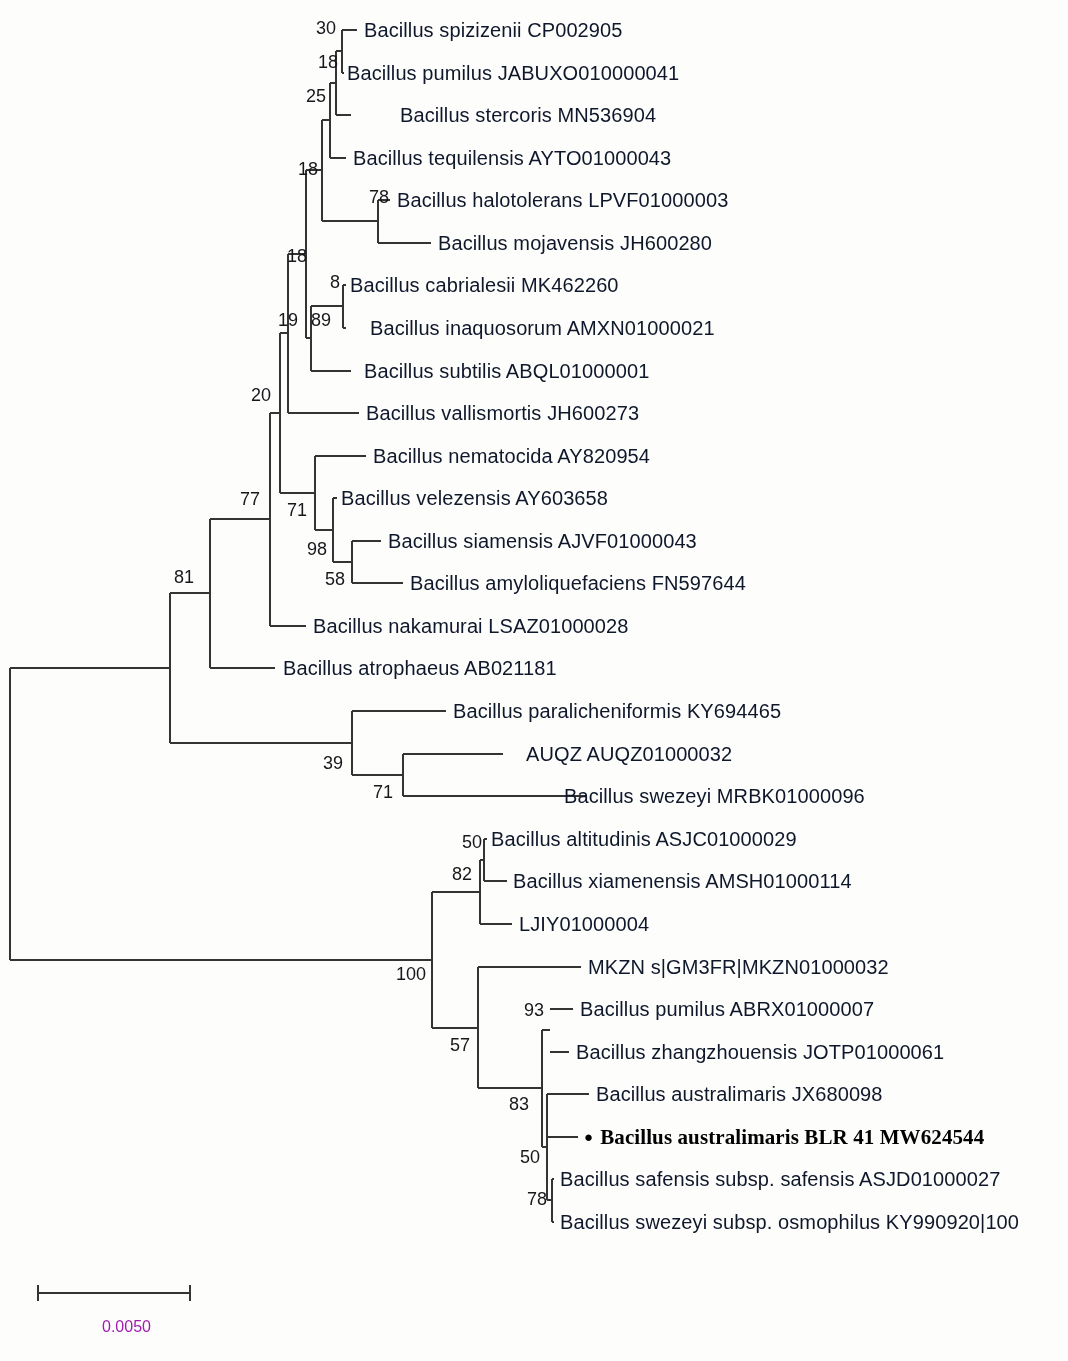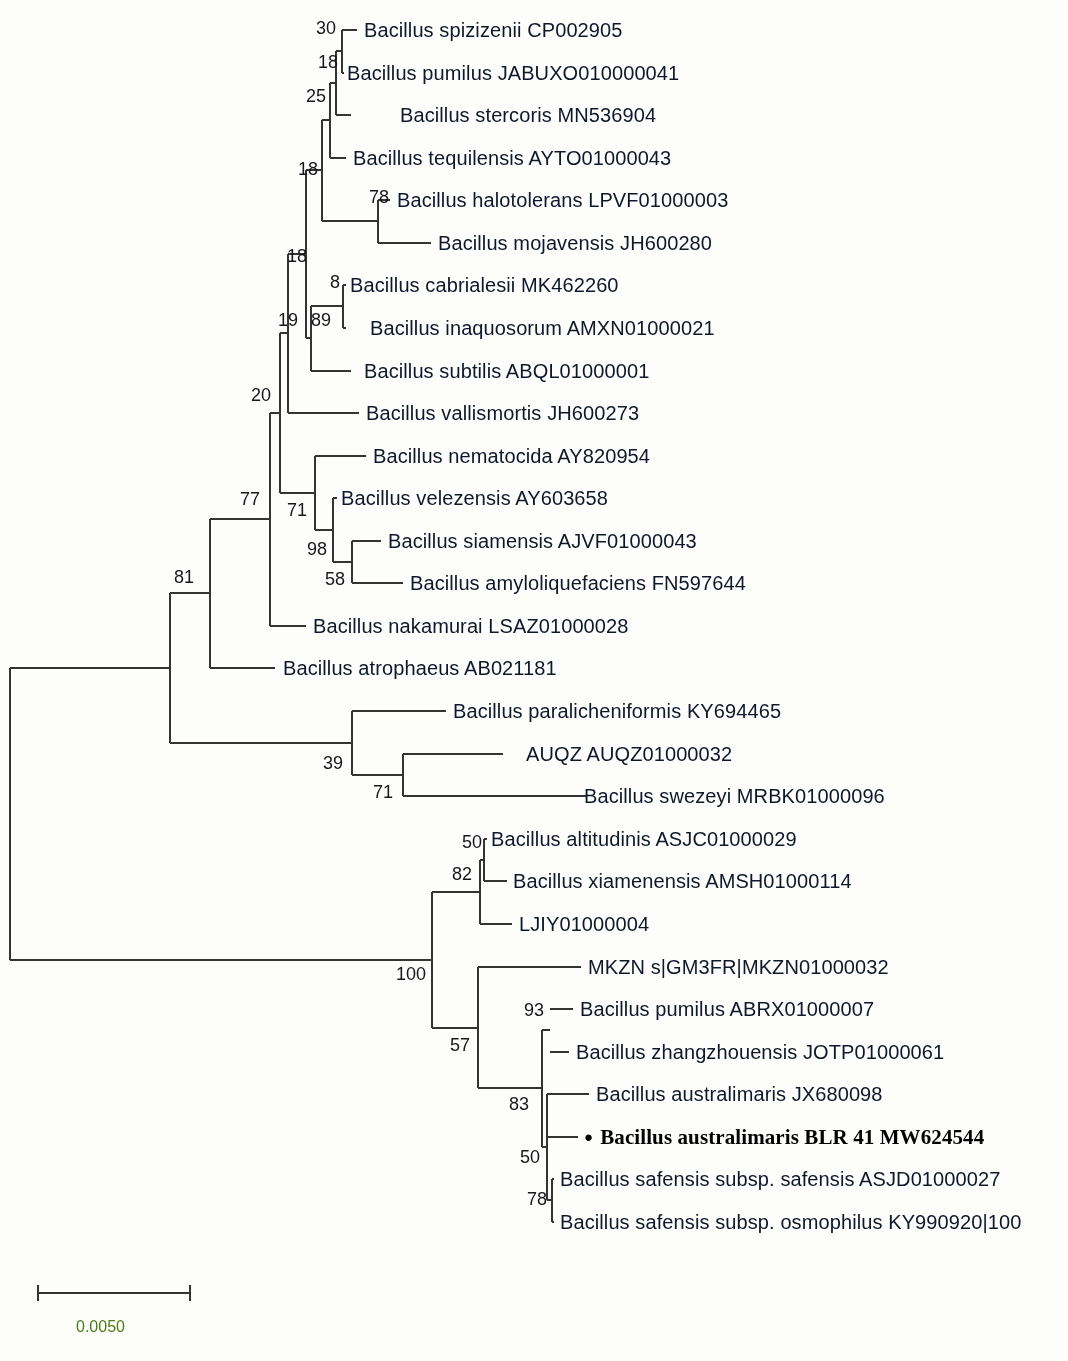--- a/index.html
+++ b/index.html
@@ -33,23 +33,23 @@
   }
   .bs{
     position:absolute;
     transform:translateY(-50%);
     font-size:18px;
     color:#17171c;
     white-space:nowrap;
   }
   .scalebar-label{
     position:absolute;
-    left:76px;top:1318px;
+    left:102px;top:1318px;
     font-size:16px;
-    color:#4d7c0f;
+    color:#a21caf;
   }
 </style>
 </head>
 <body>
 
 <div class="page">
   <svg id="tree-svg" width="1068" height="1361">
       <line x1="10" y1="668" x2="170" y2="668" stroke="#343434" stroke-width="2.6" shape-rendering="crispEdges"></line>
       <line x1="10" y1="960" x2="432" y2="960" stroke="#343434" stroke-width="2.6" shape-rendering="crispEdges"></line>
       <line x1="170" y1="593" x2="210" y2="593" stroke="#343434" stroke-width="2.6" shape-rendering="crispEdges"></line>
@@ -147,31 +147,31 @@
       <div class="taxon" style="left: 364px; top: 371px;">Bacillus subtilis ABQL01000001</div>
       <div class="taxon" style="left: 366px; top: 413px;">Bacillus vallismortis JH600273</div>
       <div class="taxon" style="left: 373px; top: 456px;">Bacillus nematocida AY820954</div>
       <div class="taxon" style="left: 341px; top: 498px;">Bacillus velezensis AY603658</div>
       <div class="taxon" style="left: 388px; top: 541px;">Bacillus siamensis AJVF01000043</div>
       <div class="taxon" style="left: 410px; top: 583px;">Bacillus amyloliquefaciens FN597644</div>
       <div class="taxon" style="left: 313px; top: 626px;">Bacillus nakamurai LSAZ01000028</div>
       <div class="taxon" style="left: 283px; top: 668px;">Bacillus atrophaeus AB021181</div>
       <div class="taxon" style="left: 453px; top: 711px;">Bacillus paralicheniformis KY694465</div>
       <div class="taxon" style="left: 526px; top: 754px;">AUQZ AUQZ01000032</div>
-      <div class="taxon" style="left: 584px; top: 796px;">Bacillus swezeyi MRBK01000096</div>
+      <div class="taxon" style="left: 564px; top: 796px;">Bacillus swezeyi MRBK01000096</div>
       <div class="taxon" style="left: 491px; top: 839px;">Bacillus altitudinis ASJC01000029</div>
       <div class="taxon" style="left: 513px; top: 881px;">Bacillus xiamenensis AMSH01000114</div>
       <div class="taxon" style="left: 519px; top: 924px;">LJIY01000004</div>
       <div class="taxon" style="left: 588px; top: 967px;">MKZN s|GM3FR|MKZN01000032</div>
       <div class="taxon" style="left: 580px; top: 1009px;">Bacillus pumilus ABRX01000007</div>
       <div class="taxon" style="left: 576px; top: 1052px;">Bacillus zhangzhouensis JOTP01000061</div>
       <div class="taxon" style="left: 596px; top: 1094px;">Bacillus australimaris JX680098</div>
       <div class="taxon highlight" style="left: 584px; top: 1137px;"><span class="bullet">●</span>Bacillus australimaris  BLR  41 MW624544</div>
       <div class="taxon" style="left: 560px; top: 1179px;">Bacillus safensis subsp. safensis ASJD01000027</div>
-      <div class="taxon" style="left: 560px; top: 1222px;">Bacillus safensis subsp. osmophilus KY990920|100</div>
+      <div class="taxon" style="left: 560px; top: 1222px;">Bacillus swezeyi subsp. osmophilus KY990920|100</div>
     </div>
   <div id="bootstrap-layer">
       <div class="bs" style="left: 316px; top: 28px;">30</div>
       <div class="bs" style="left: 318px; top: 62px;">18</div>
       <div class="bs" style="left: 306px; top: 96px;">25</div>
       <div class="bs" style="left: 298px; top: 169px;">18</div>
       <div class="bs" style="left: 369px; top: 197px;">78</div>
       <div class="bs" style="left: 287px; top: 256px;">18</div>
       <div class="bs" style="left: 330px; top: 282px;">8</div>
       <div class="bs" style="left: 311px; top: 320px;">89</div>

